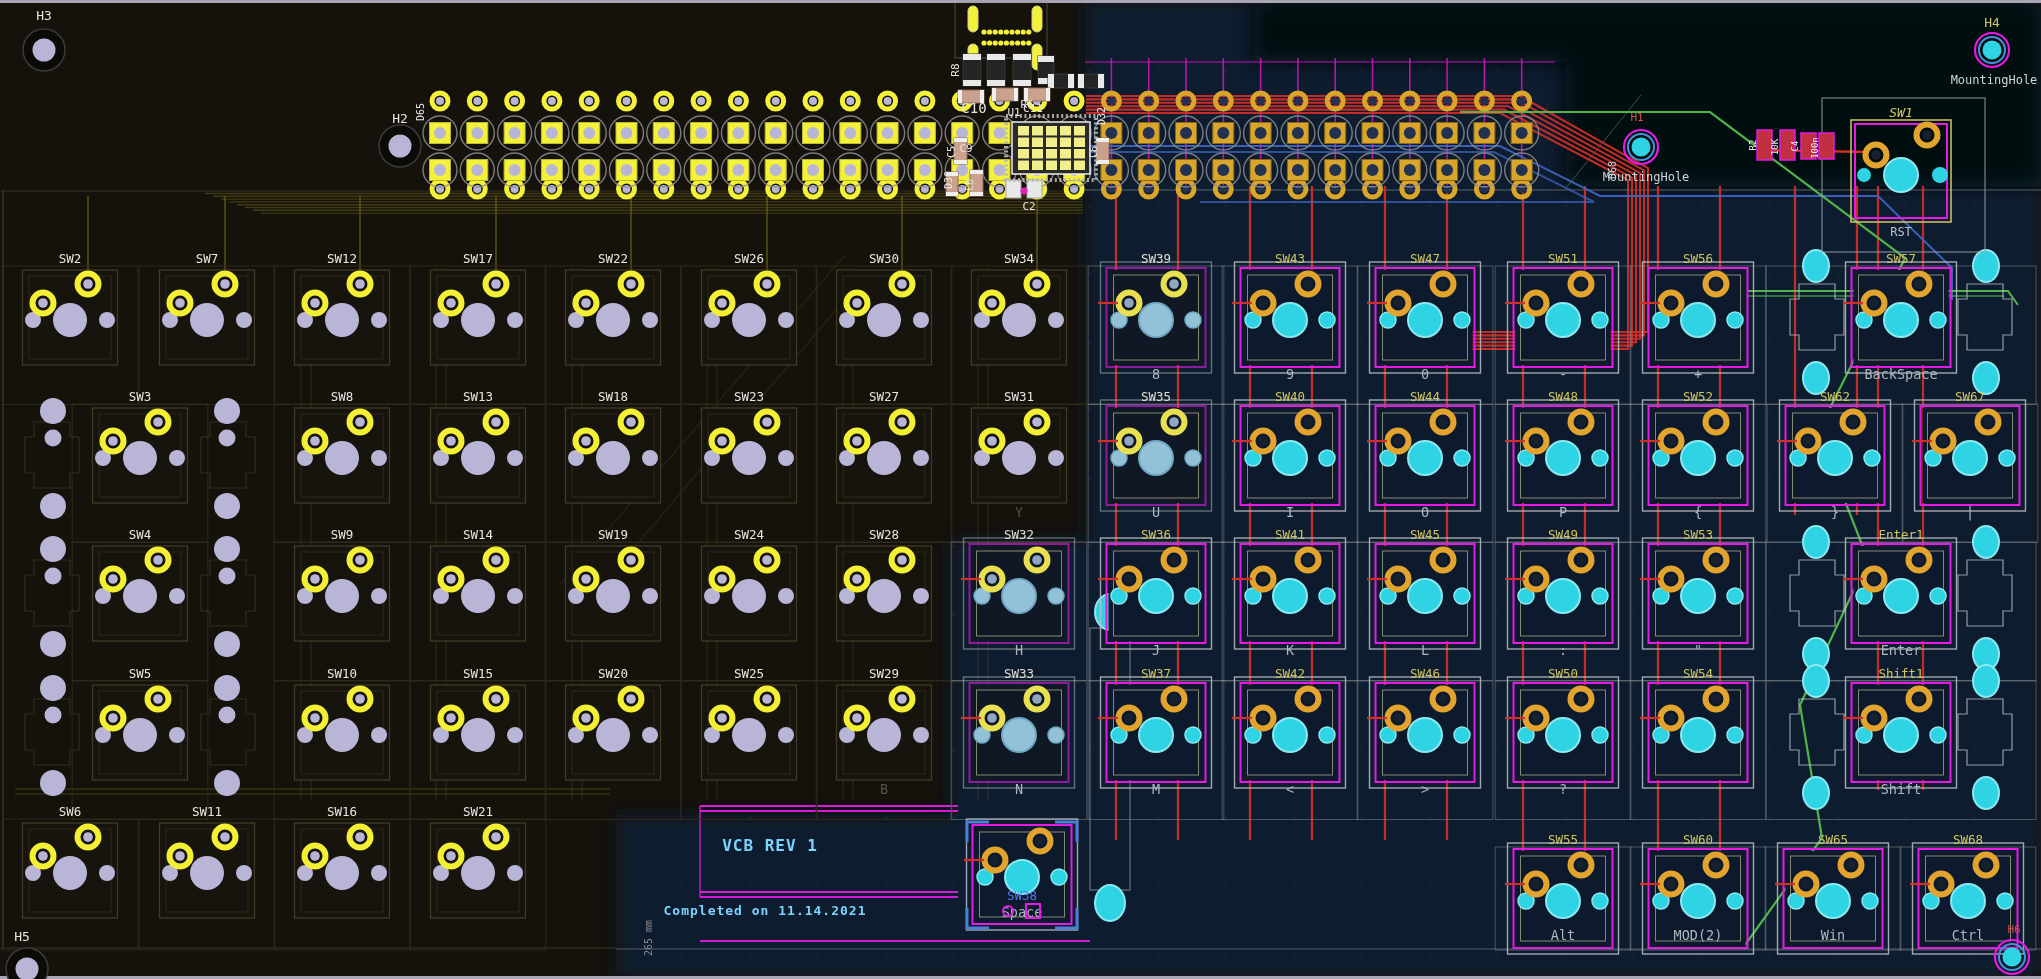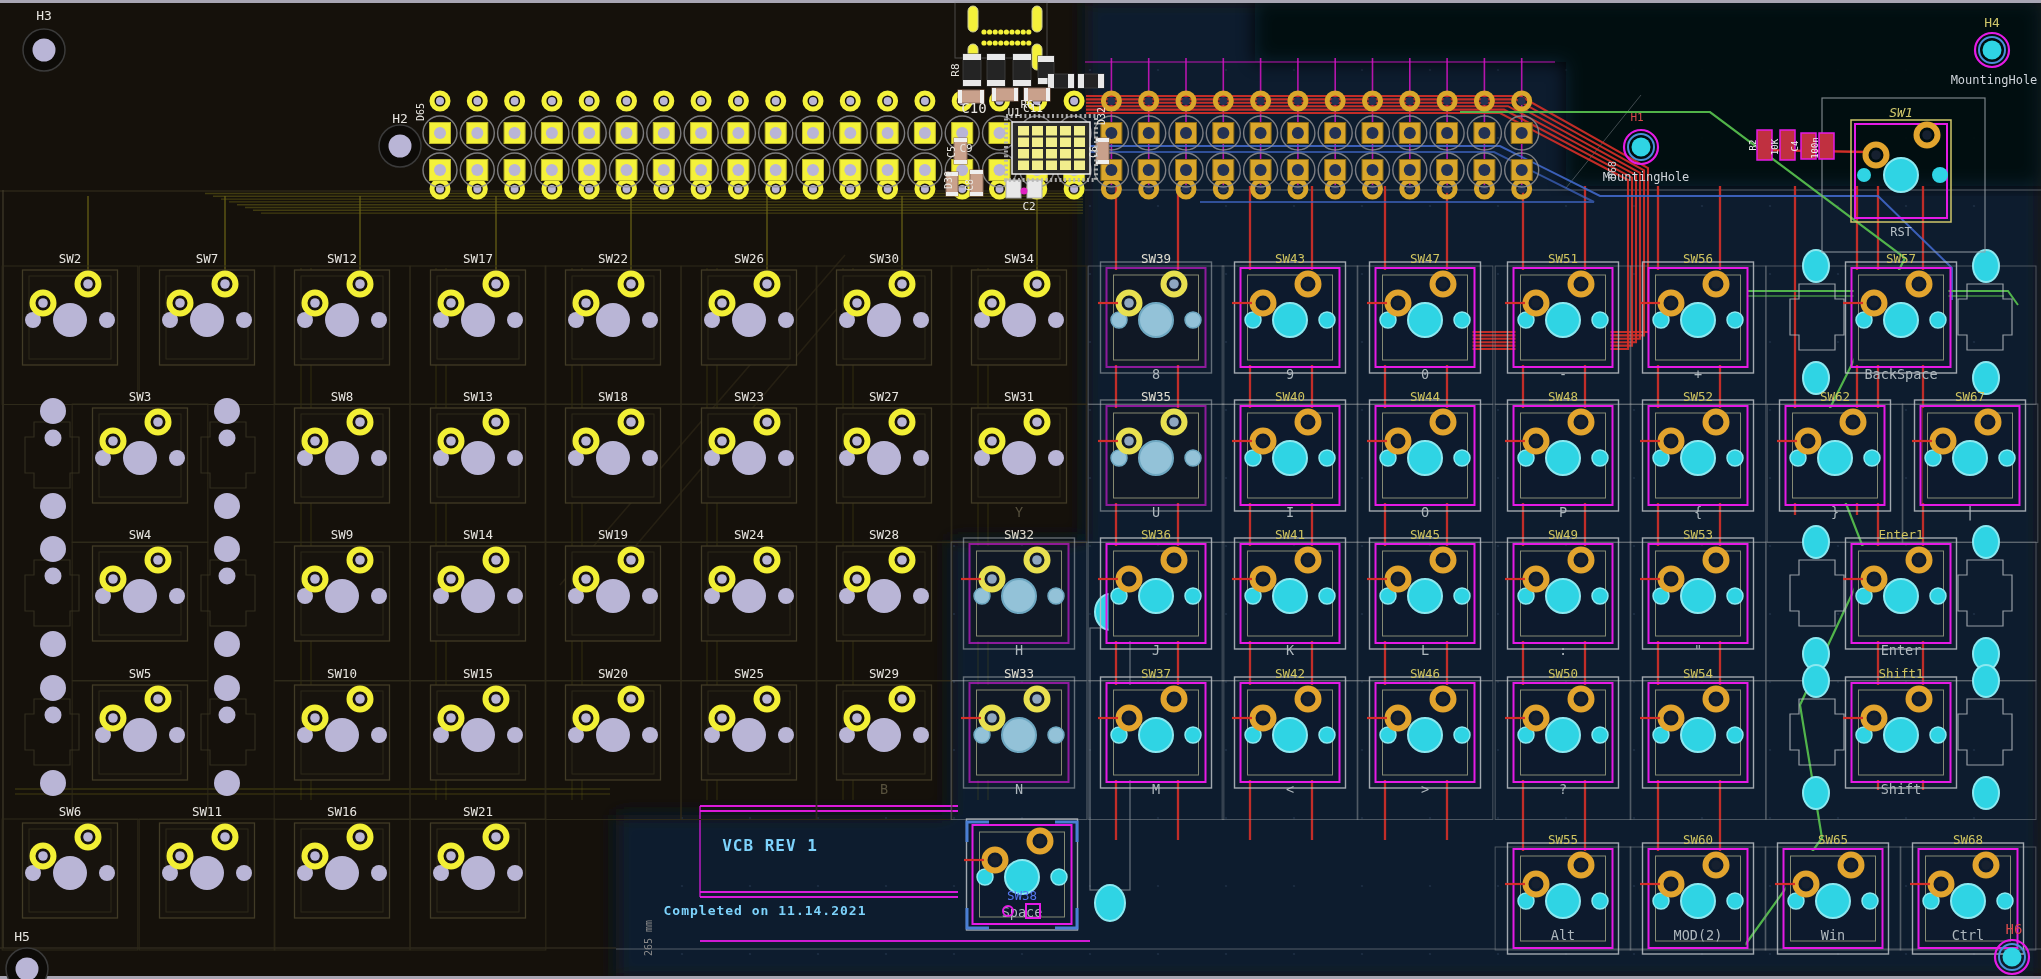--- a/index.html
+++ b/index.html
@@ -1628,21 +1628,21 @@
     <div class="anno" style="left:770px;top:845px;font-size:16px;">VCB REV 1</div>
     <div class="anno" style="left:765px;top:910px;font-size:13px;">Completed on 11.14.2021</div>
     <div class="lbl rot" style="left:648px;top:938px;font-size:10px;color:#8a8a8a;">265 mm</div>
   <span class="lbl" style="left: 44px; top: 15px; font-size: 13px; color: rgb(232, 230, 225);">H3</span>
       <span class="lbl" style="left: 400px; top: 118px; font-size: 13px; color: rgb(232, 230, 225);">H2</span>
       <span class="lbl" style="left: 1637px; top: 117px; font-size: 11px; color: rgb(216, 74, 74);">H1</span>
       <span class="lbl" style="left: 1646px; top: 177px; font-size: 12px; color: rgb(207, 212, 218);">MountingHole</span>
       <span class="lbl" style="left: 1992px; top: 22px; font-size: 13px; color: rgb(207, 198, 106);">H4</span>
       <span class="lbl" style="left: 1994px; top: 80px; font-size: 12px; color: rgb(207, 212, 218);">MountingHole</span>
       <span class="lbl" style="left: 22px; top: 936px; font-size: 13px; color: rgb(232, 230, 225);">H5</span>
-      <span class="lbl" style="left: 2014px; top: 929px; font-size: 14px; color: rgb(216, 74, 74);">H6</span>
+      <span class="lbl" style="left: 2014px; top: 929px; font-size: 11px; color: rgb(216, 74, 74);">H6</span>
       <span class="lbl" style="left: 1901px; top: 112px; font-size: 13px; color: rgb(207, 198, 106); font-style: italic;">SW1</span>
       <span class="lbl" style="left: 1901px; top: 232px; font-size: 12px; color: rgb(185, 194, 200);">RST</span>
       <span class="lbl" style="left: 1014px; top: 112px; font-size: 11px; color: rgb(232, 230, 225);">U1</span>
       <span class="lbl" style="left: 966px; top: 109px; font-size: 11px; color: rgb(232, 230, 225); margin-top: 39px;">C9</span>
       <span class="lbl" style="left: 974px; top: 108px; font-size: 14px; color: rgb(232, 230, 225);">C10</span>
       <span class="lbl" style="left: 1033px; top: 108px; font-size: 11px; color: rgb(232, 230, 225);">C11</span>
       <span class="lbl" style="left: 1029px; top: 206px; font-size: 11px; color: rgb(232, 230, 225);">C2</span>
       <span class="lbl" style="left: 1027px; top: 60px; font-size: 11px; color: rgb(232, 230, 225); margin-top: 44px;">R6</span>
       <span class="lbl rot" style="left: 955px; top: 70px; font-size: 11px; color: rgb(232, 230, 225);">R8</span>
       <span class="lbl rot" style="left: 951px; top: 152px; font-size: 10px; color: rgb(232, 230, 225);">C5</span>

